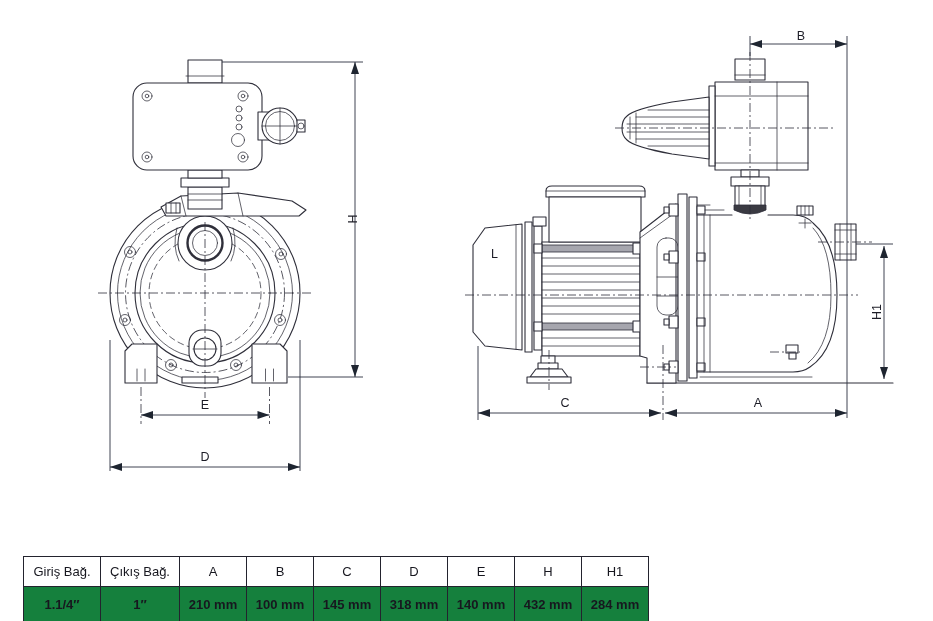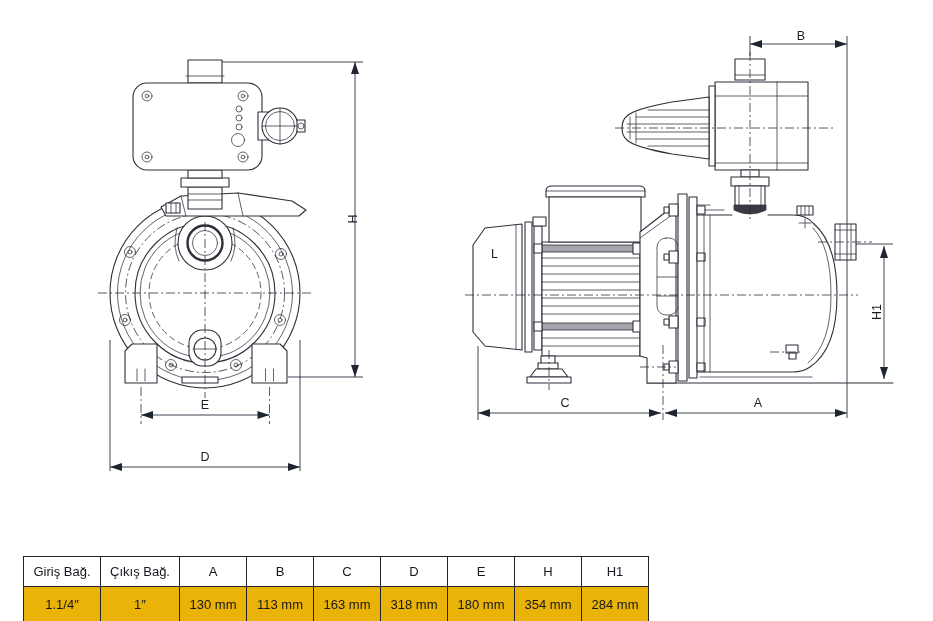--- a/index.html
+++ b/index.html
@@ -13,21 +13,21 @@
   svg .df{fill:#3a3a42;stroke:#2f2f3a;stroke-width:0.8;}
   svg .cl{fill:none;stroke:#2f2f3a;stroke-width:0.8;stroke-dasharray:9 3 2 3;}
   svg .dsh2{stroke-dasharray:6 4;}
   svg .dim{fill:none;stroke:#2a2f3e;stroke-width:0.9;}
   svg .arr{fill:#1e2530;stroke:none;}
   svg text{font-family:"Liberation Sans",sans-serif;font-size:12.5px;fill:#1c1c26;}
   .spec-table{position:absolute;left:23px;top:556px;border-collapse:collapse;table-layout:fixed;}
   .spec-table th,.spec-table td{border:1px solid #23232e;text-align:center;vertical-align:middle;
     font-weight:400;font-size:13px;color:#17171f;padding:0;}
   .spec-table th{height:29px;background:#ffffff;}
-  .spec-table td{height:35px;background:#eab308;}
+  .spec-table td{height:35px;background:#15803d;font-weight:bold;}
   .spec-table th:nth-child(1),.spec-table td:nth-child(1){width:76px;}
   .spec-table th:nth-child(2),.spec-table td:nth-child(2){width:78px;}
   .spec-table th:nth-child(n+3),.spec-table td:nth-child(n+3){width:66px;}
   .spec-table{border:1.5px solid #23232e;}
 </style>
 </head>
 <body>
 
 <div class="canvas">
 
@@ -369,24 +369,24 @@
           <th>D</th>
           <th>E</th>
           <th>H</th>
           <th>H1</th>
         </tr>
     </thead>
     <tbody>
       <tr>
           <td>1.1/4″</td>
           <td>1″</td>
-          <td>130 mm</td>
-          <td>113 mm</td>
-          <td>163 mm</td>
+          <td>210 mm</td>
+          <td>100 mm</td>
+          <td>145 mm</td>
           <td>318 mm</td>
-          <td>180 mm</td>
-          <td>354 mm</td>
+          <td>140 mm</td>
+          <td>432 mm</td>
           <td>284 mm</td>
         </tr>
     </tbody>
   </table>
 
 </div>
 
 </body></html>

